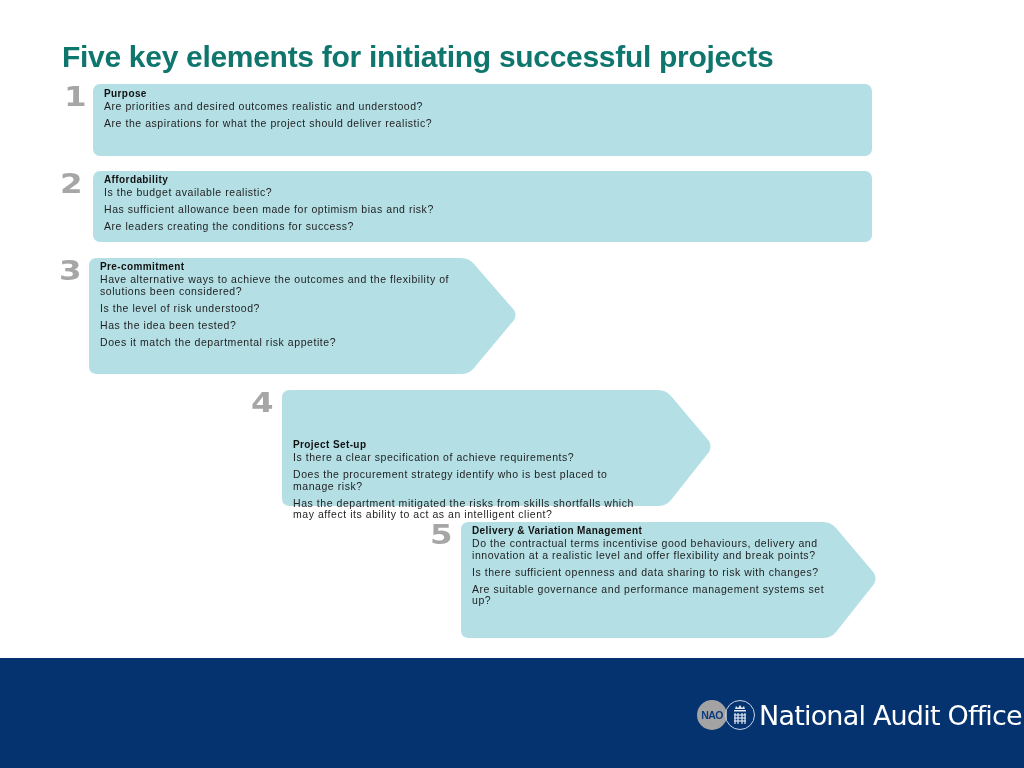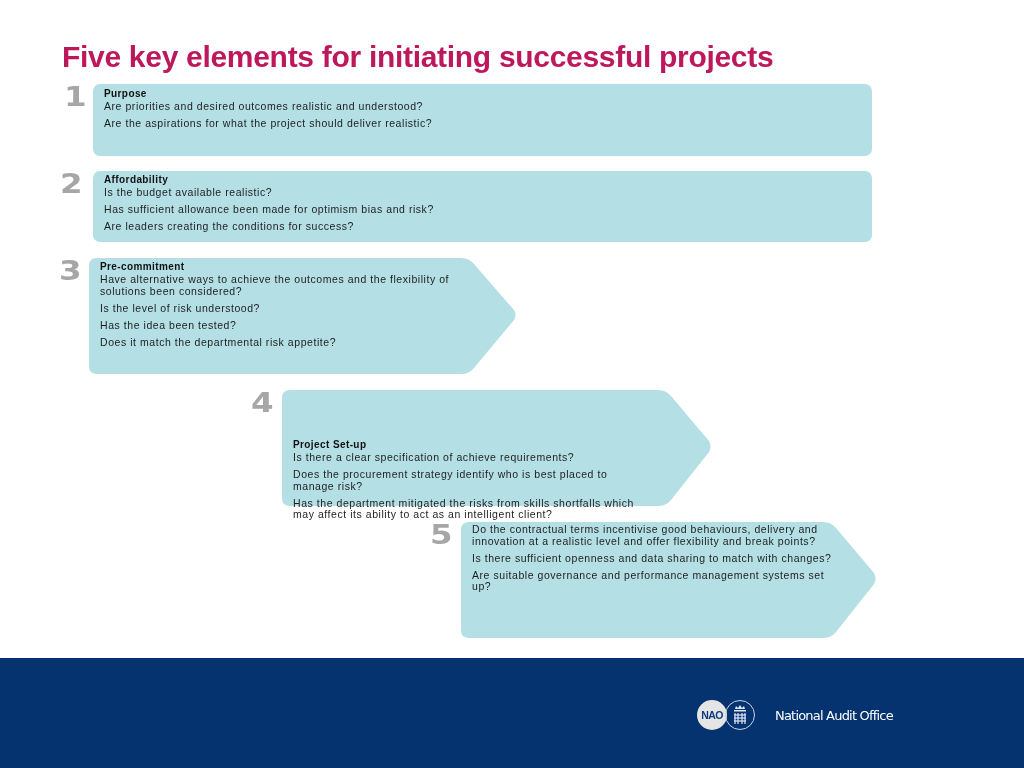--- a/index.html
+++ b/index.html
@@ -2,21 +2,21 @@
 <html><head>
 <meta charset="utf-8">
 <style>
   * { margin: 0; padding: 0; box-sizing: border-box; }
   html, body { width: 1024px; height: 768px; overflow: hidden; background: #ffffff; }
   body { position: relative; font-family: "Liberation Sans", sans-serif; }
 
   .title {
     position: absolute; left: 62px; top: 40px;
     font-family: "Liberation Sans", sans-serif;
-    font-weight: bold; font-size: 30px; color: #be185d;
+    font-weight: bold; font-size: 30px; color: #0f766e;
     letter-spacing: -0.3px; white-space: nowrap;
   }
 
   .step { position: absolute; }
   .step .num {
     position: absolute;
     font-family: "DejaVu Sans", sans-serif;
     font-weight: bold; font-size: 26px; line-height: 1;
     color: #a6a6a6; transform: scaleX(1.25); transform-origin: left top;
   }
@@ -33,32 +33,32 @@
   }
   .step .q { line-height: 11.5px; margin-bottom: 5.5px; }
   .step .q:last-child { margin-bottom: 0; }
 
   .footer {
     position: absolute; left: 0; top: 658px; width: 1024px; height: 110px;
     background: #043370;
   }
   .logo { position: absolute; left: 697px; top: 698px; height: 34px; display: flex; align-items: center; }
   .logo .nao-circle {
-    width: 30px; height: 30px; border-radius: 50%; background: #e5e5e5;
+    width: 30px; height: 30px; border-radius: 50%; background: #a3a3a3;
     color: #0b3a7e; font-family: "Liberation Sans", sans-serif; font-weight: bold;
     font-size: 10.5px; letter-spacing: -0.6px;
     display: flex; align-items: center; justify-content: center;
   }
   .logo .crest {
     width: 30px; height: 30px; border-radius: 50%; border: 1.2px solid #c9d4e6;
     margin-left: -2px; display: flex; align-items: center; justify-content: center;
   }
   .logo .org-name {
-    margin-left: 20px; color: #ffffff; font-family: "DejaVu Sans", sans-serif;
-    font-size: 13px; letter-spacing: -0.8px; font-weight: normal; white-space: nowrap;
+    margin-left: 4px; color: #ffffff; font-family: "DejaVu Sans", sans-serif;
+    font-size: 27px; letter-spacing: -0.8px; font-weight: normal; white-space: nowrap;
   }
 </style>
 </head>
 <body>
 
 <div class="title">Five key elements for initiating successful projects</div>
 
 <div class="step">
   <div class="num" style="left:64px; top:84px;">1</div>
   <div class="shape" style="left:93px; top:84px;">
@@ -120,22 +120,23 @@
 </div>
 
 <div class="step">
   <div class="num" style="left:430px; top:522px;">5</div>
   <div class="shape" style="left:461px; top:522px;">
     <svg width="420" height="118" viewBox="0 0 420 118">
       <path d="M8,0 L362,0 Q370,0 375,6 L413,51 Q416,57 413,62 L375,110 Q370,116 362,116 L8,116 Q0,116 0,108 L0,8 Q0,0 8,0 Z" fill="#b3dfe5"></path>
     </svg>
   </div>
   <div class="content" style="left:472px; top:524px; width:370px;">
+    <div class="heading">Delivery &amp; Variation Management</div>
     <div class="q">Do the contractual terms incentivise good behaviours, delivery and innovation at a realistic level and offer flexibility and break points?</div>
-    <div class="q">Is there sufficient openness and data sharing to match with changes?</div>
+    <div class="q">Is there sufficient openness and data sharing to risk with changes?</div>
     <div class="q">Are suitable governance and performance management systems set up?</div>
   </div>
 </div>
 
 <div class="footer"></div>
 <div class="logo">
   <div class="nao-circle">NAO</div>
   <div class="crest">
     <svg width="18" height="22" viewBox="0 0 18 22">
       <path d="M4,5 L5,2 L7,4 L9,1 L11,4 L13,2 L14,5 Z" fill="#dfe6f1"></path>

